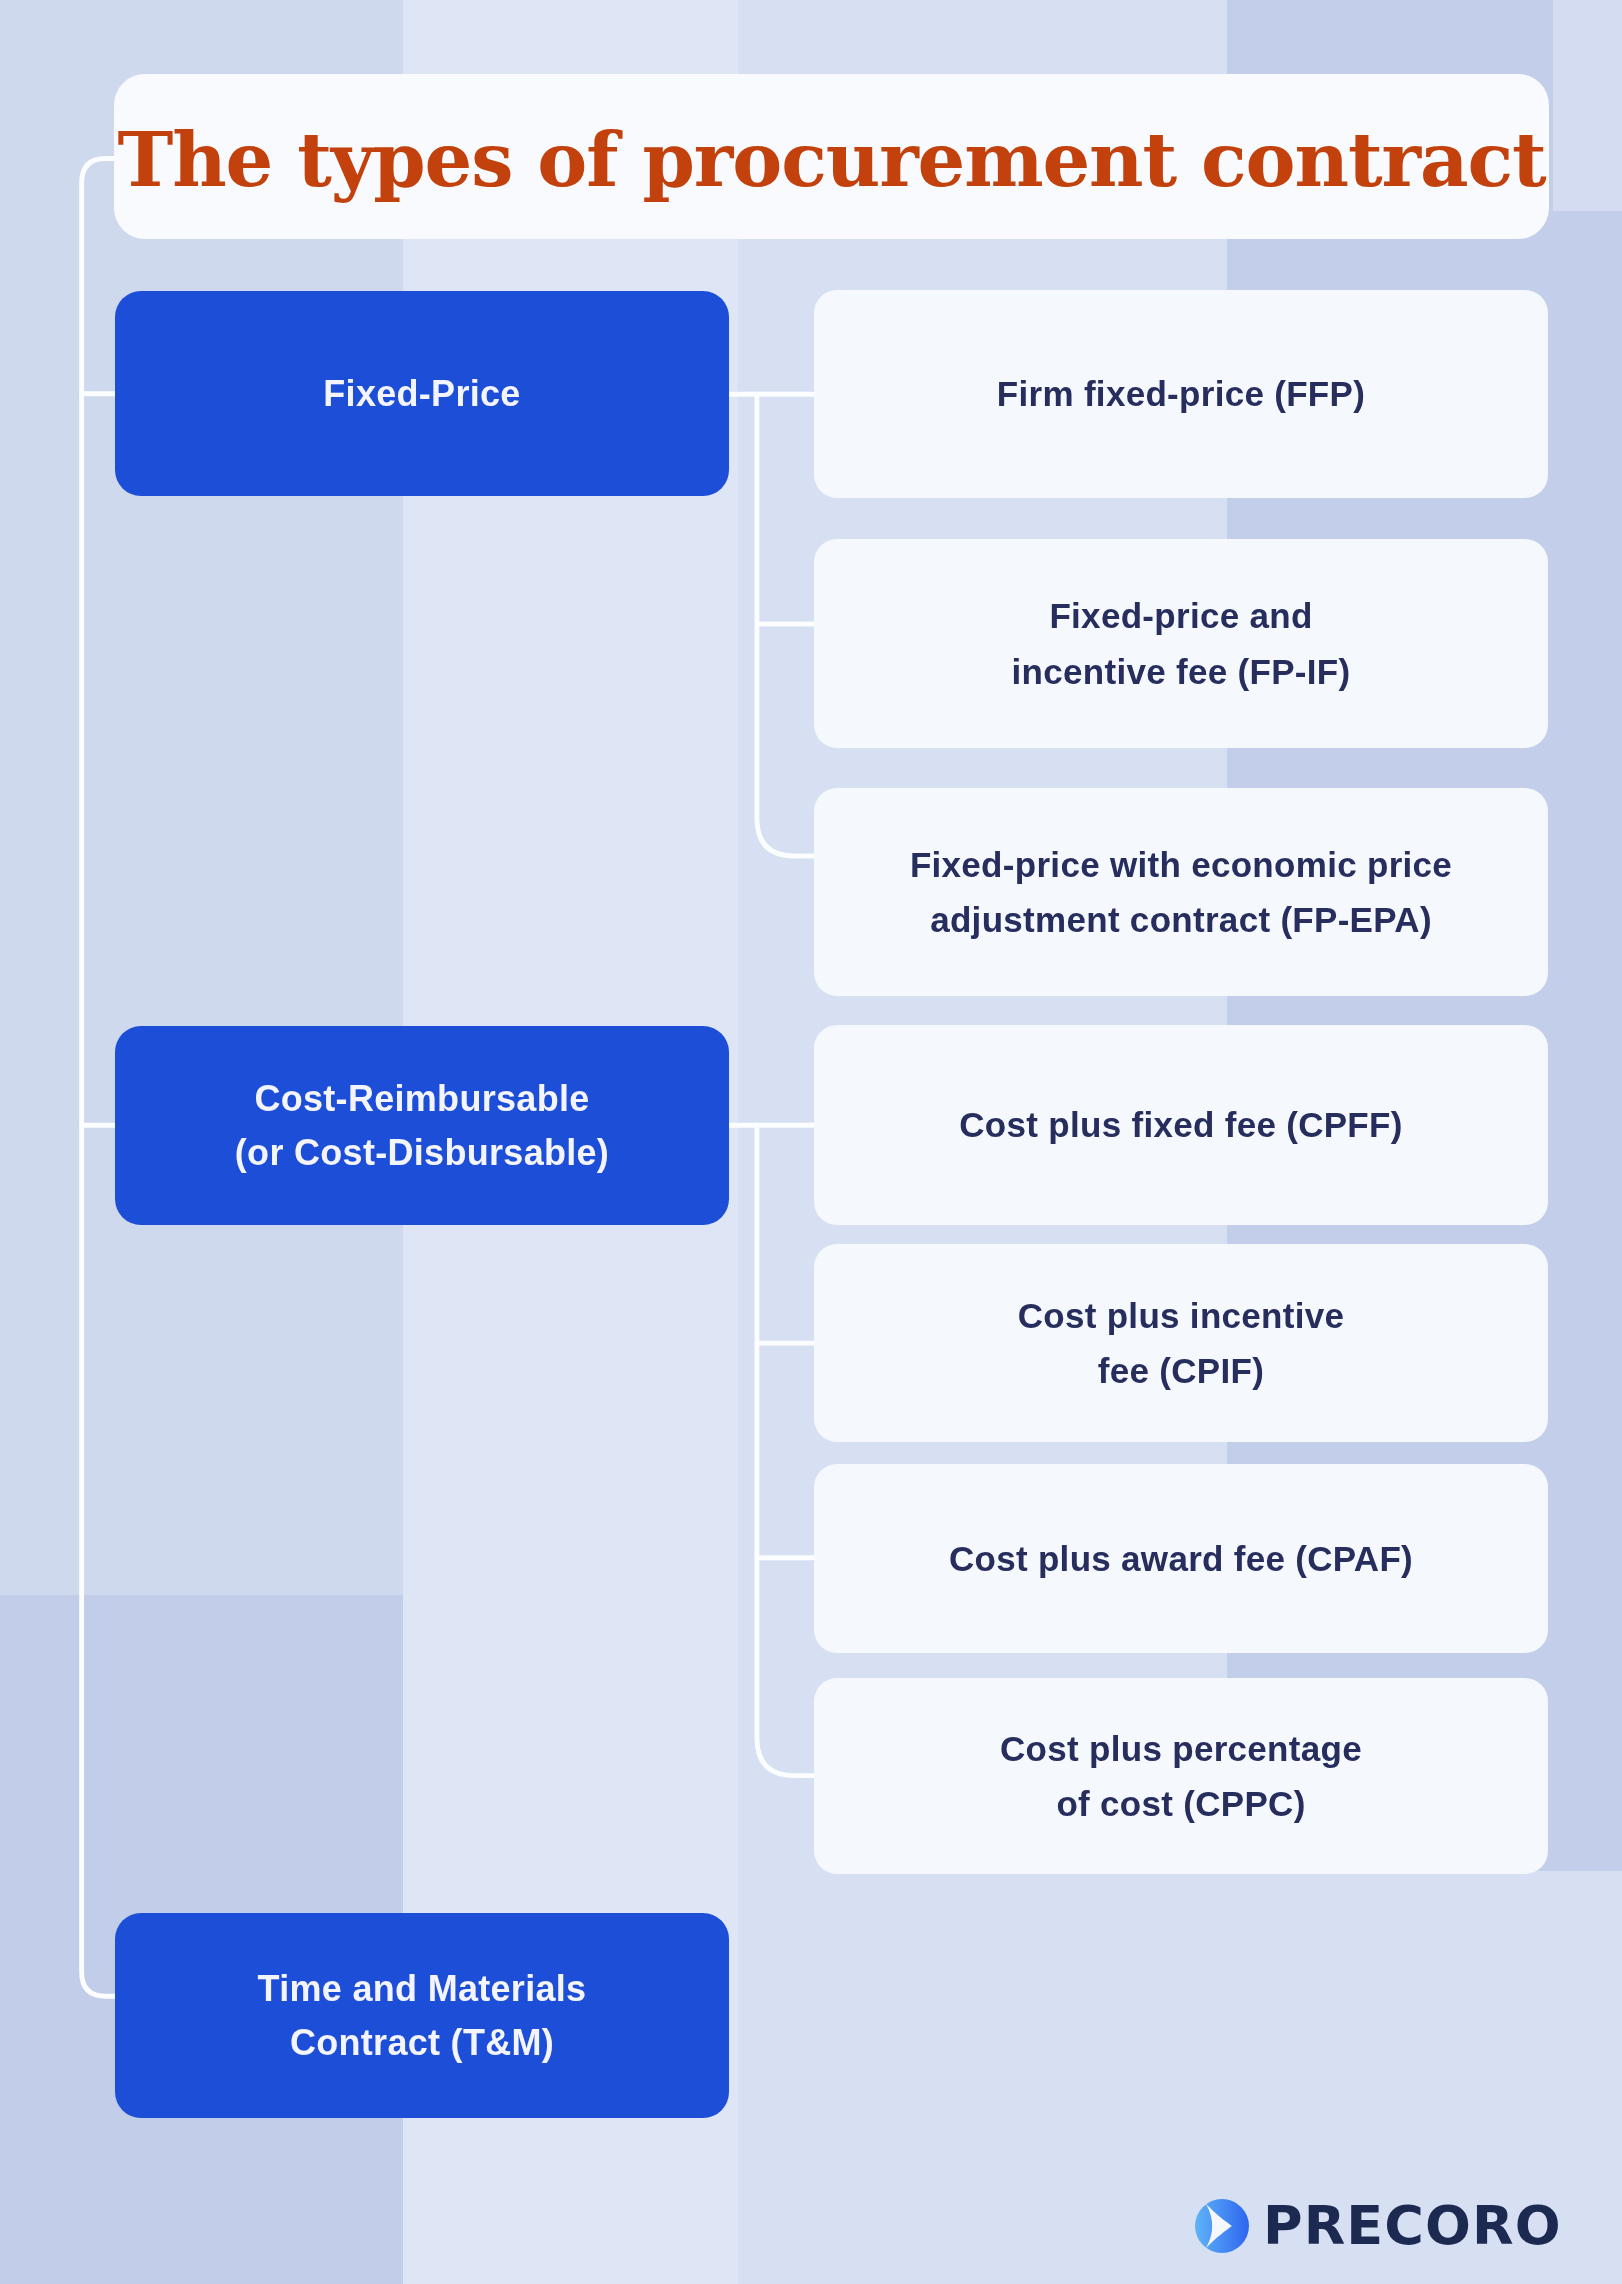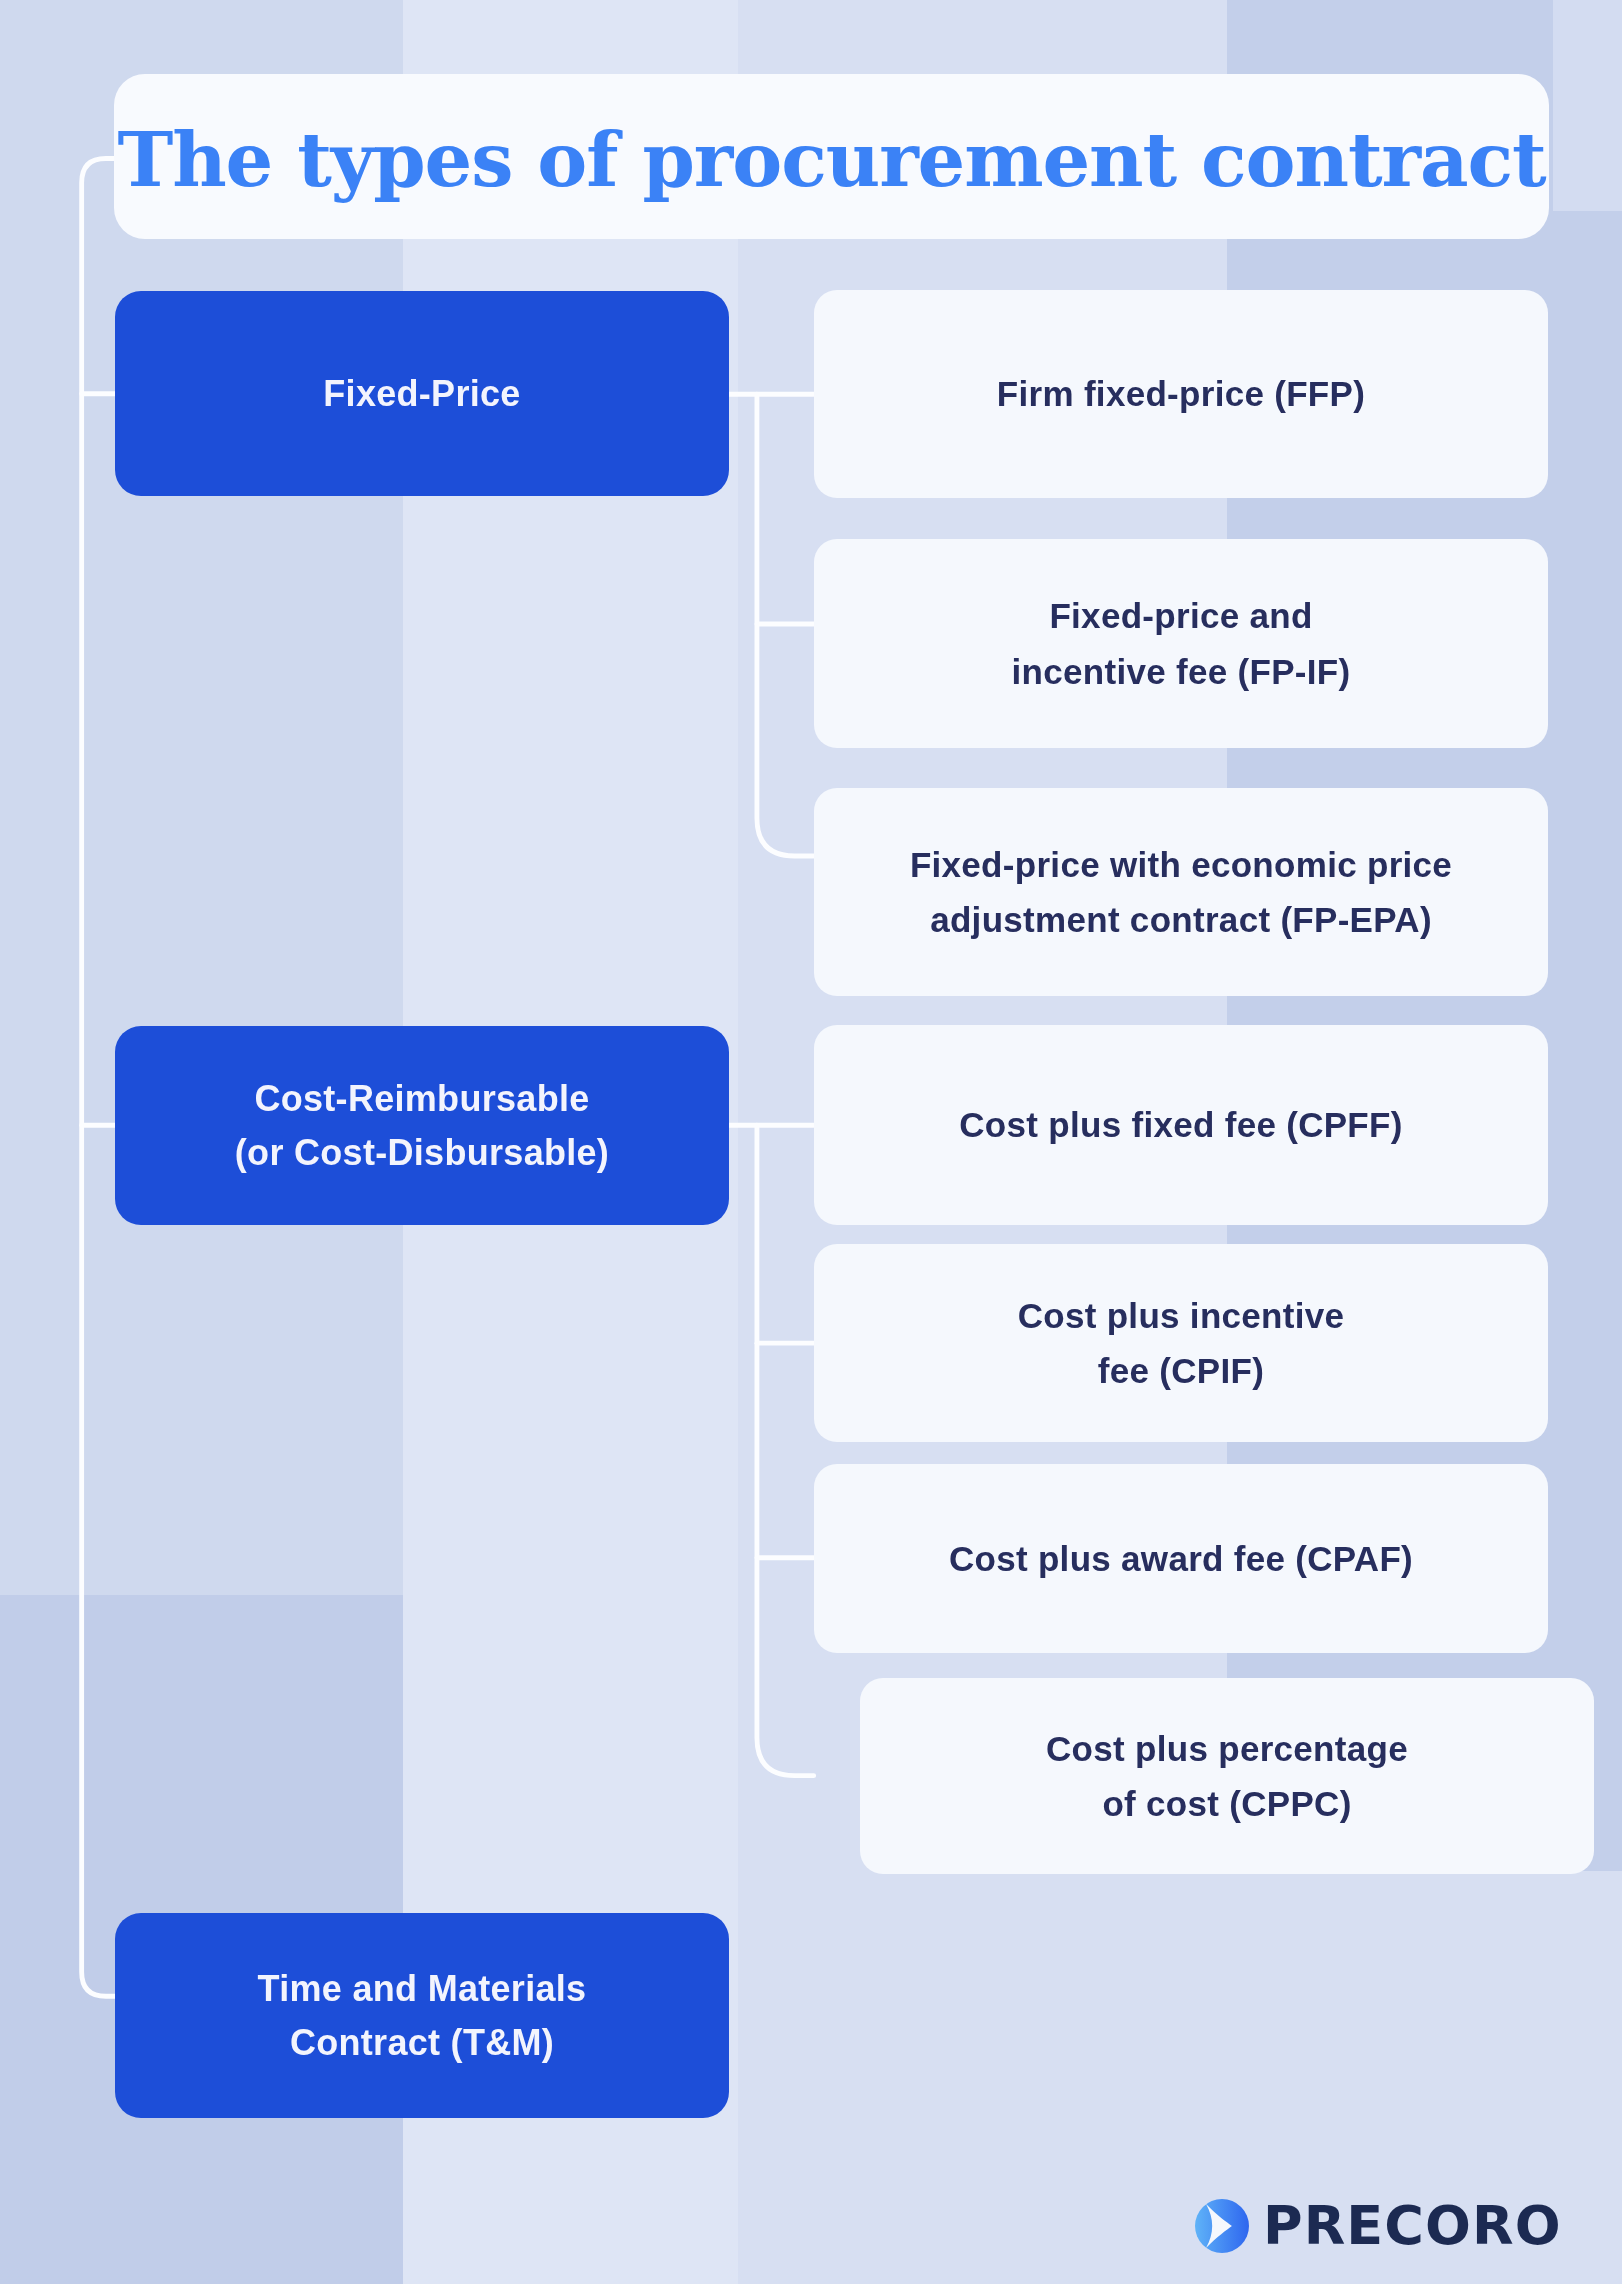--- a/index.html
+++ b/index.html
@@ -22,40 +22,40 @@
 
   .card{position:absolute;z-index:2;border-radius:26px;
         display:flex;flex-direction:column;justify-content:center;align-items:center;
         text-align:center;}
   .title-card{
     left:114px;top:74px;width:1435px;height:165px;border-radius:31px;
     background:#f8fafe;
   }
   .title-card .t{
     font-family:"DejaVu Serif", serif;font-weight:700;
-    font-size:75px;color:#3b82f6;letter-spacing:-1.1px;line-height:1;margin-top:8px;
+    font-size:75px;color:#c2410c;letter-spacing:-1.1px;line-height:1;margin-top:8px;
   }
   .parent{
     left:115px;width:614px;background:#1d4ed8;color:#f3f4fd;
     font-size:36px;font-weight:600;line-height:1.5;letter-spacing:0.3px;
   }
   .parent-fixed{top:291px;height:205px;}
   .parent-cost {top:1026px;height:199px;}
   .parent-tm   {top:1913px;height:205px;}
   .child{
     left:814px;width:734px;background:#f5f8fd;color:#272e5e;
     font-size:35px;font-weight:600;line-height:1.58;letter-spacing:0.3px;border-radius:23px;
   }
   .child-1{top:290px; height:208px;}
   .child-2{top:519px; height:209px;margin-top:20px;}
   .child-3{top:788px;height:208px;}
   .child-4{top:1025px;height:200px;}
   .child-5{top:1244px;height:198px;}
   .child-6{top:1464px;height:189px;}
-  .child-7{top:1678px;height:196px;margin-left:46px;}
+  .child-7{top:1678px;height:196px;}
   .line{display:block;}
 
   .logo{
     position:absolute;left:1195px;top:2151px;z-index:2;
     display:flex;align-items:center;gap:14px;margin-top:48px;
   }
   .logo .wordmark{
     font-family:"DejaVu Sans", sans-serif;font-weight:700;
     font-size:54px;color:#1c2a52;letter-spacing:1.1px;line-height:1;
   }

